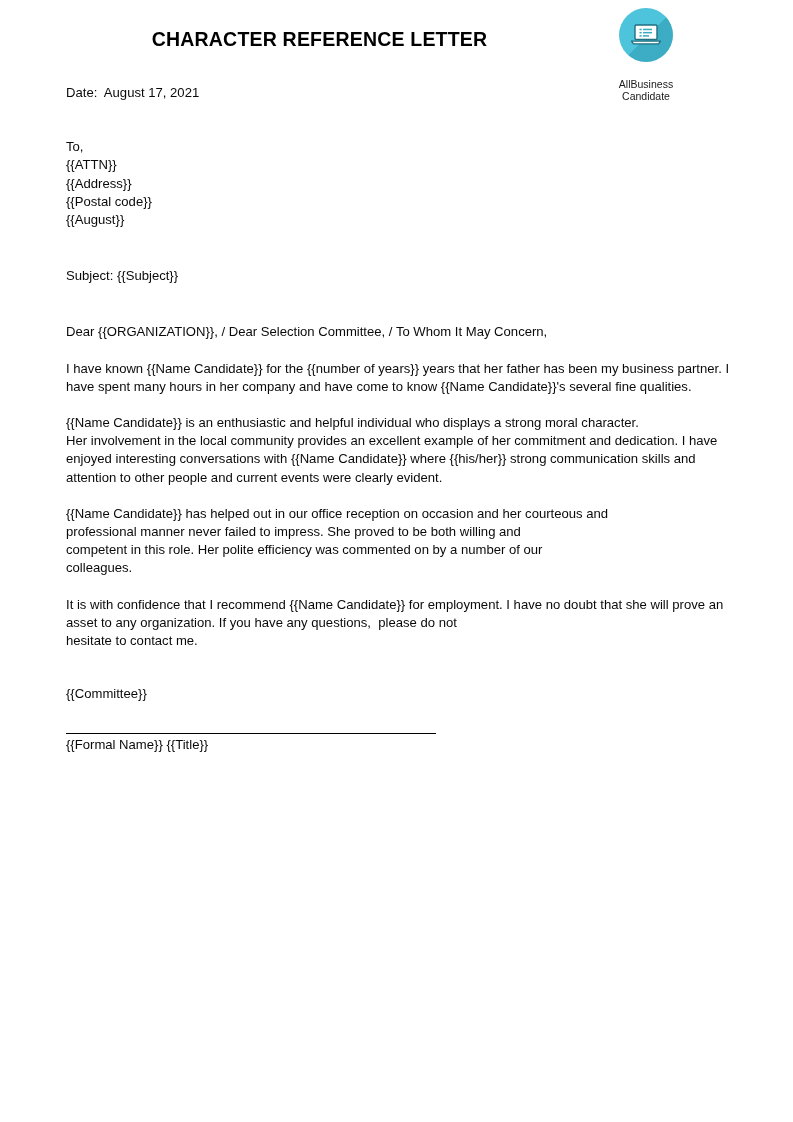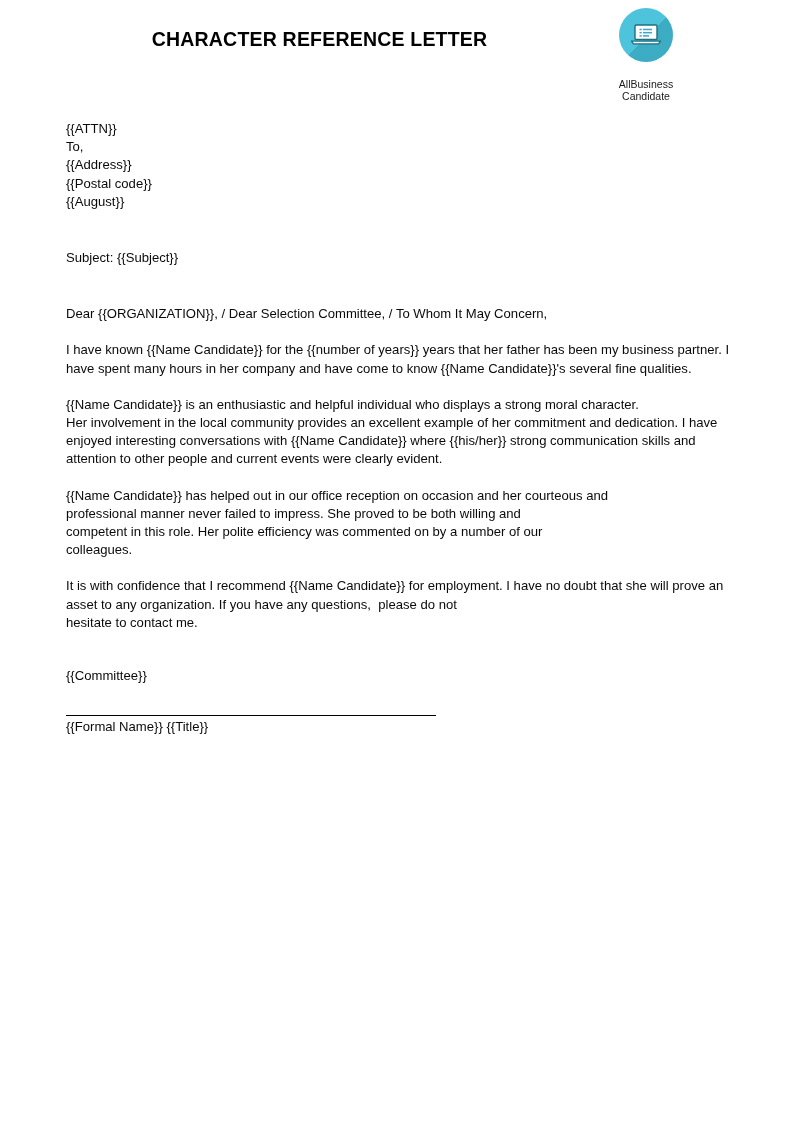--- a/index.html
+++ b/index.html
@@ -142,26 +142,27 @@
       </svg>
     </div>
     <div class="brand-name">
       <span>AllBusiness</span>
       <span>Candidate</span>
     </div>
   </div>
 
   <div class="body-text">
 
+    <div class="line">Date:  August 17, 2021</div>
 
     <div class="gap-date"></div>
 
     <div>
+      <div class="line">To,</div>
       <div class="line">{{ATTN}}</div>
-      <div class="line">To,</div>
       <div class="line">{{Address}}</div>
       <div class="line">{{Postal code}}</div>
       <div class="line">{{August}}</div>
     </div>
 
     <div class="gap-addr"></div>
 
     <div class="line">Subject: {{Subject}}</div>
 
     <div class="gap-subj"></div>

